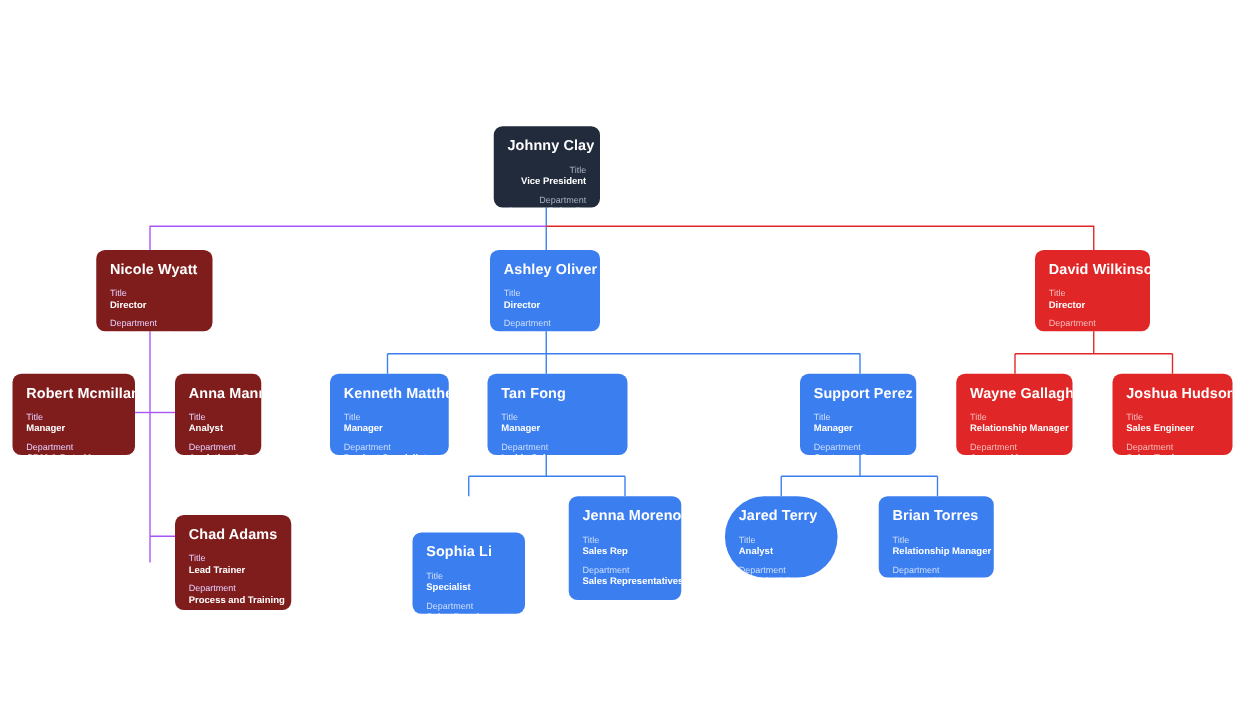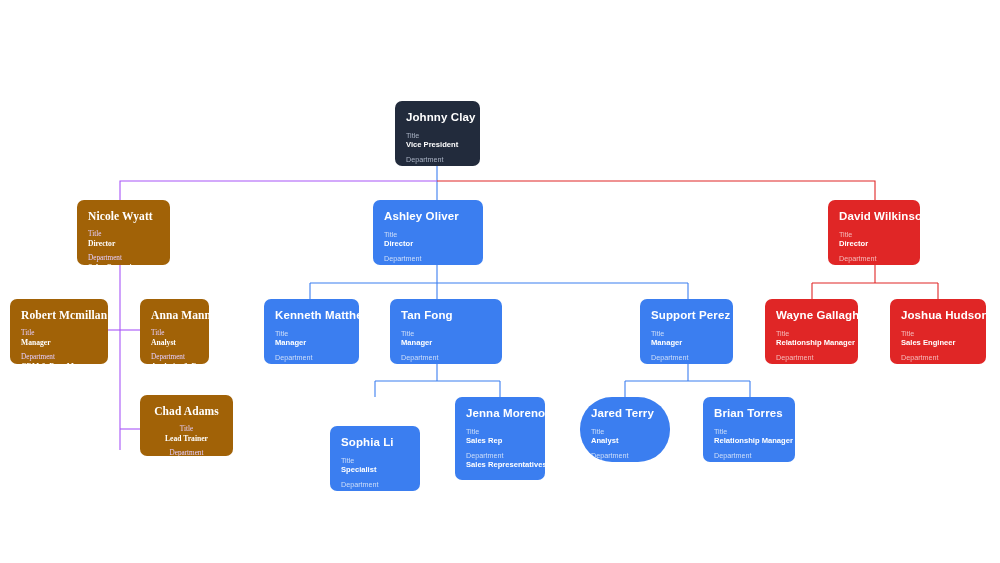--- a/index.html
+++ b/index.html
@@ -73,22 +73,21 @@
     margin-bottom: 0;
   }
 
   
   .node.root {
     background: #222b3c;
   }
   .node.root .field-label { color: #a9b2c3; opacity: 1; }
 
   .node.purple {
-    background: #a16207;
-    font-family: Liberation Serif, serif;
+    background: #7f1d1d;
   }
   .node.purple .field-label { color: #e4cdfd; opacity: 1; }
 
   .node.blue {
     background: #3b7ef0;
   }
   .node.blue .field-label { color: #cfdff9; opacity: 1; }
 
   .node.blue-light {
     background: #3b7ef0;
@@ -131,21 +130,21 @@
     <path d="M 375 381 L 500 381" stroke="#3b7ef0" stroke-width="1.1" fill="none"></path>
     <path d="M 375 381 L 375 397" stroke="#3b7ef0" stroke-width="1.1" fill="none"></path>
     <path d="M 500 381 L 500 397" stroke="#3b7ef0" stroke-width="1.1" fill="none"></path>
 
     <path d="M 688 364 L 688 381" stroke="#3b7ef0" stroke-width="1.1" fill="none"></path>
     <path d="M 625 381 L 750 381" stroke="#3b7ef0" stroke-width="1.1" fill="none"></path>
     <path d="M 625 381 L 625 397" stroke="#3b7ef0" stroke-width="1.1" fill="none"></path>
     <path d="M 750 381 L 750 397" stroke="#3b7ef0" stroke-width="1.1" fill="none"></path>
   </svg>
 
-  <div class="node root" style="left:395px; top:101px; width:85px; height:65px;">
+  <div class="node root" style="left:395px; top:101px; width:85px; height:65px;text-align:right;">
     <div class="node-name">Johnny Clay</div>
     <div class="field-block">
       <div class="field-label">Title</div>
       <div class="field-value">Vice President</div>
     </div>
     <div class="field-block">
       <div class="field-label">Department</div>
       <div class="field-value">Account Sales Department</div>
     </div>
   </div>
@@ -155,21 +154,21 @@
     <div class="field-block">
       <div class="field-label">Title</div>
       <div class="field-value">Director</div>
     </div>
     <div class="field-block">
       <div class="field-label">Department</div>
       <div class="field-value">Sales Operations</div>
     </div>
   </div>
 
-  <div class="node blue" style="left:373px; top:200px; width:110px; height:65px;">
+  <div class="node blue" style="left:392px; top:200px; width:88px; height:65px;">
     <div class="node-name">Ashley Oliver</div>
     <div class="field-block">
       <div class="field-label">Title</div>
       <div class="field-value">Director</div>
     </div>
     <div class="field-block">
       <div class="field-label">Department</div>
       <div class="field-value">SMB Team</div>
     </div>
   </div>
@@ -263,21 +262,21 @@
     <div class="field-block">
       <div class="field-label">Title</div>
       <div class="field-value">Sales Engineer</div>
     </div>
     <div class="field-block">
       <div class="field-label">Department</div>
       <div class="field-value">Sales Engineers</div>
     </div>
   </div>
 
-  <div class="node purple" style="left:140px; top:395px; width:93px; height:61px;text-align:center;">
+  <div class="node purple" style="left:140px; top:412px; width:93px; height:76px;">
     <div class="node-name">Chad Adams</div>
     <div class="field-block">
       <div class="field-label">Title</div>
       <div class="field-value">Lead Trainer</div>
     </div>
     <div class="field-block">
       <div class="field-label">Department</div>
       <div class="field-value">Process and Training</div>
     </div>
   </div>

